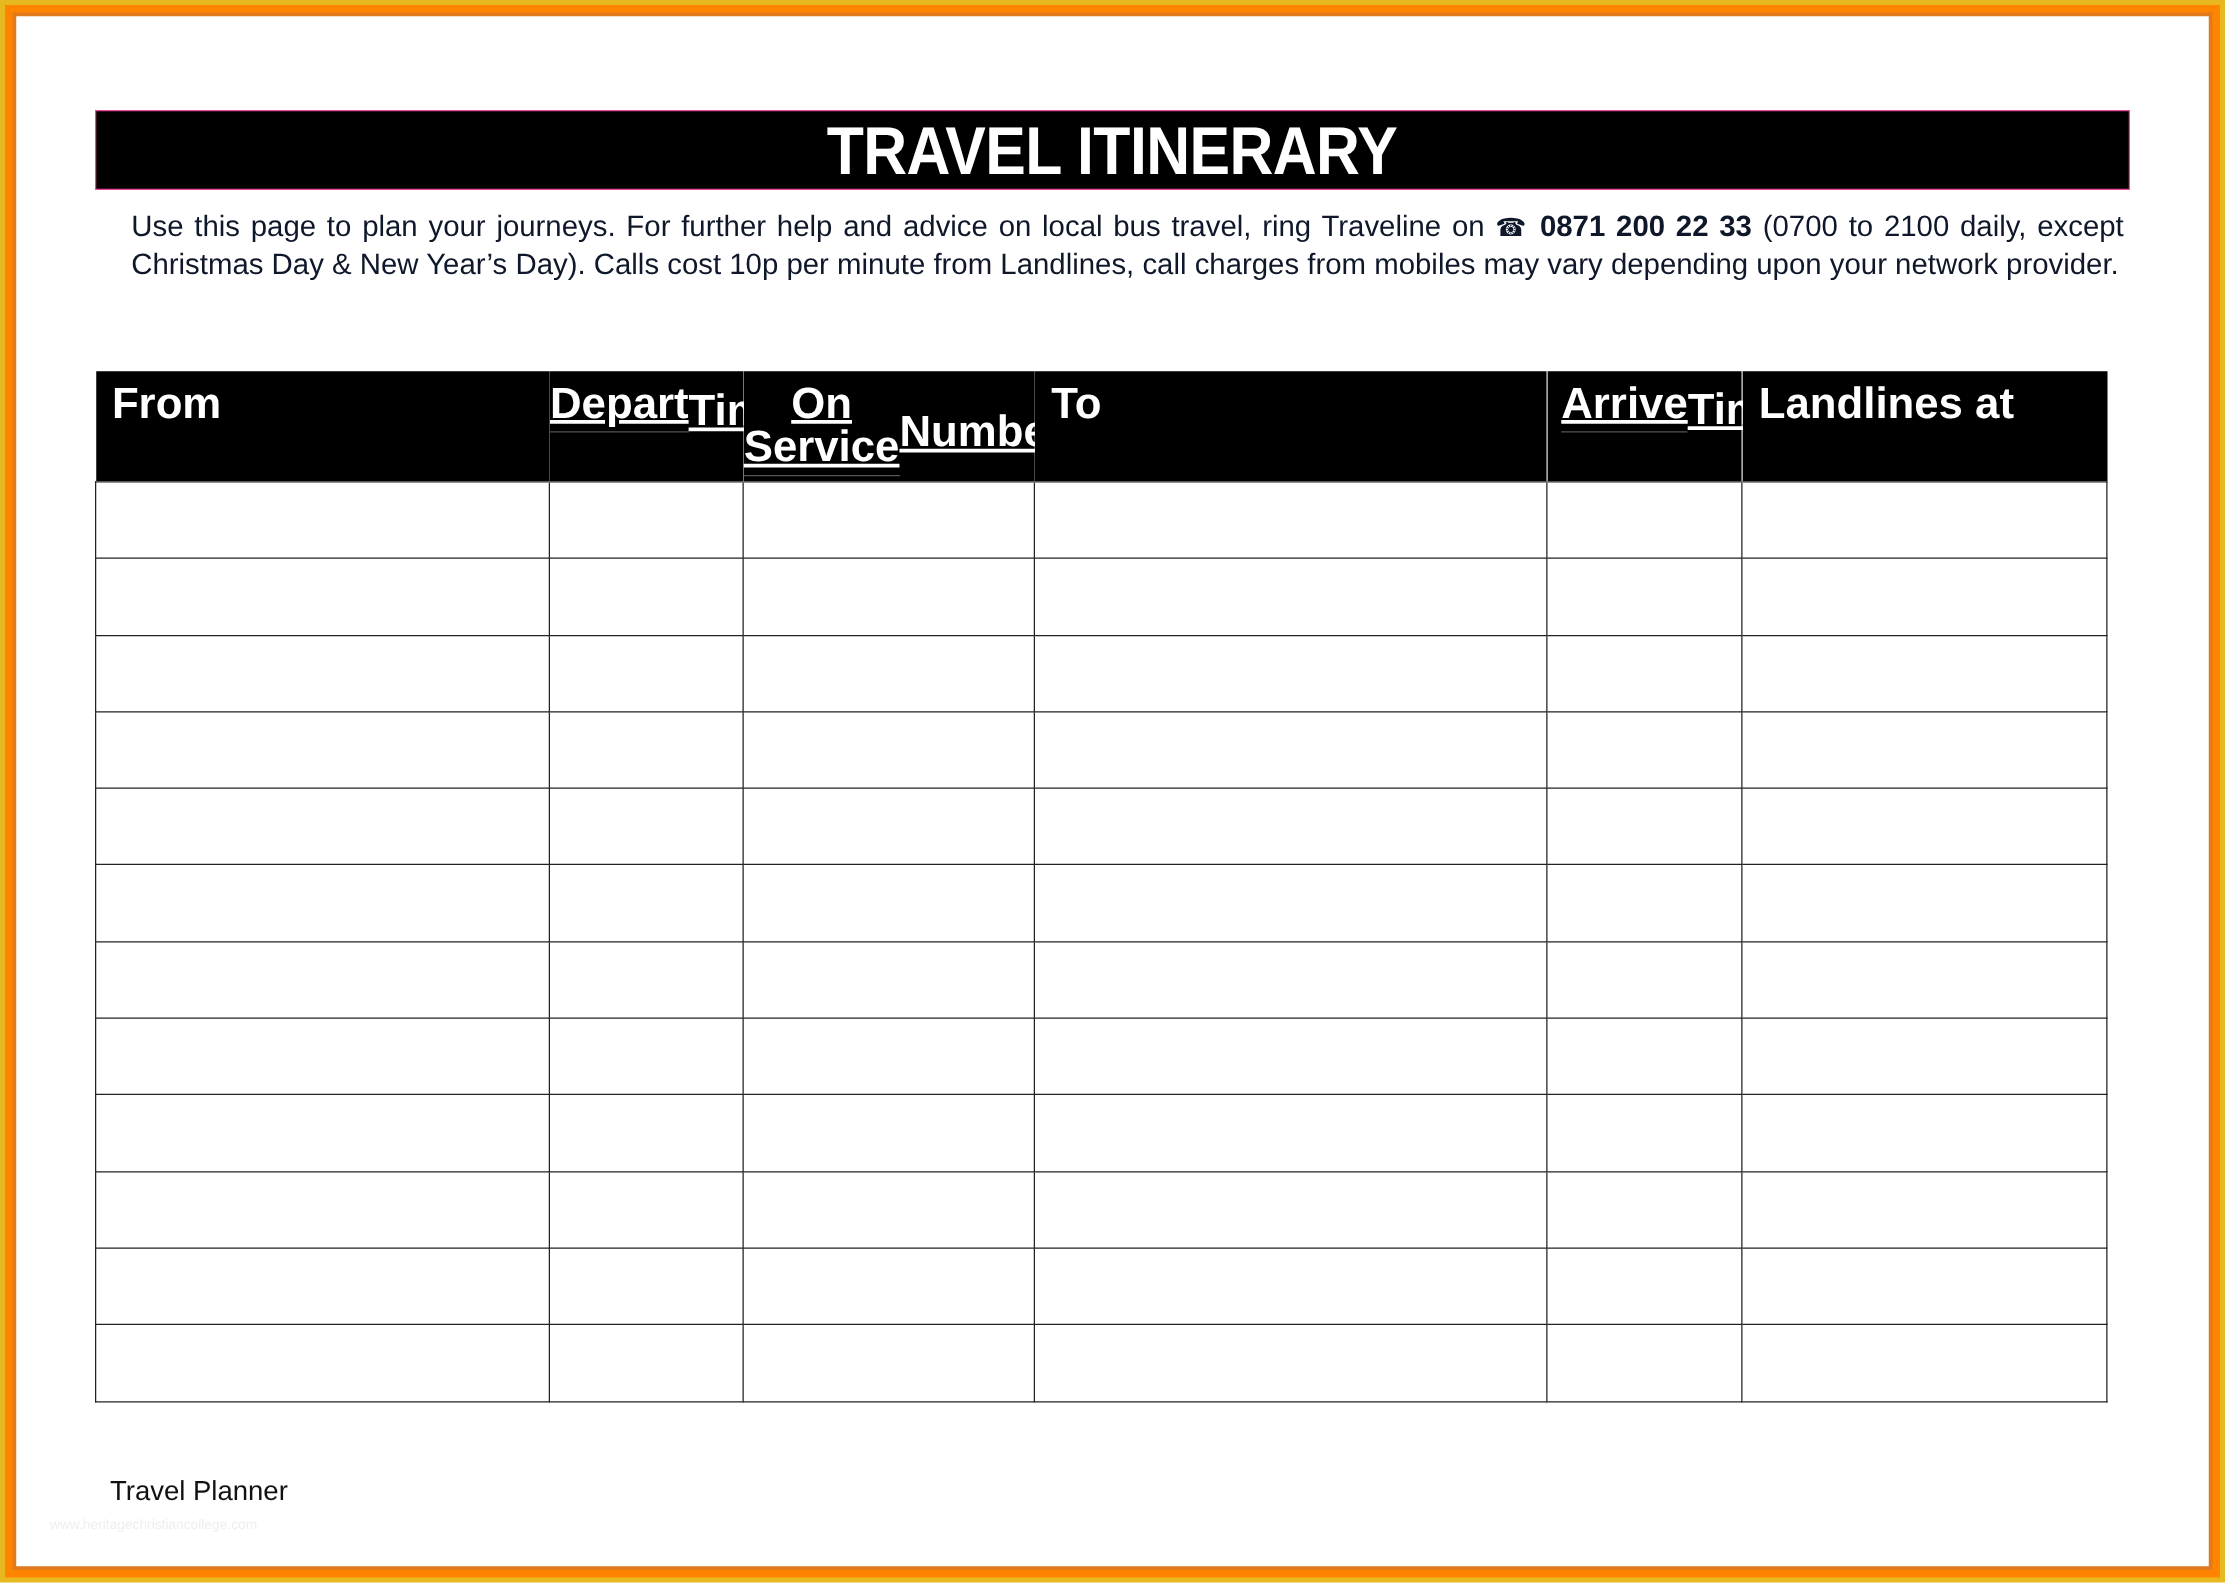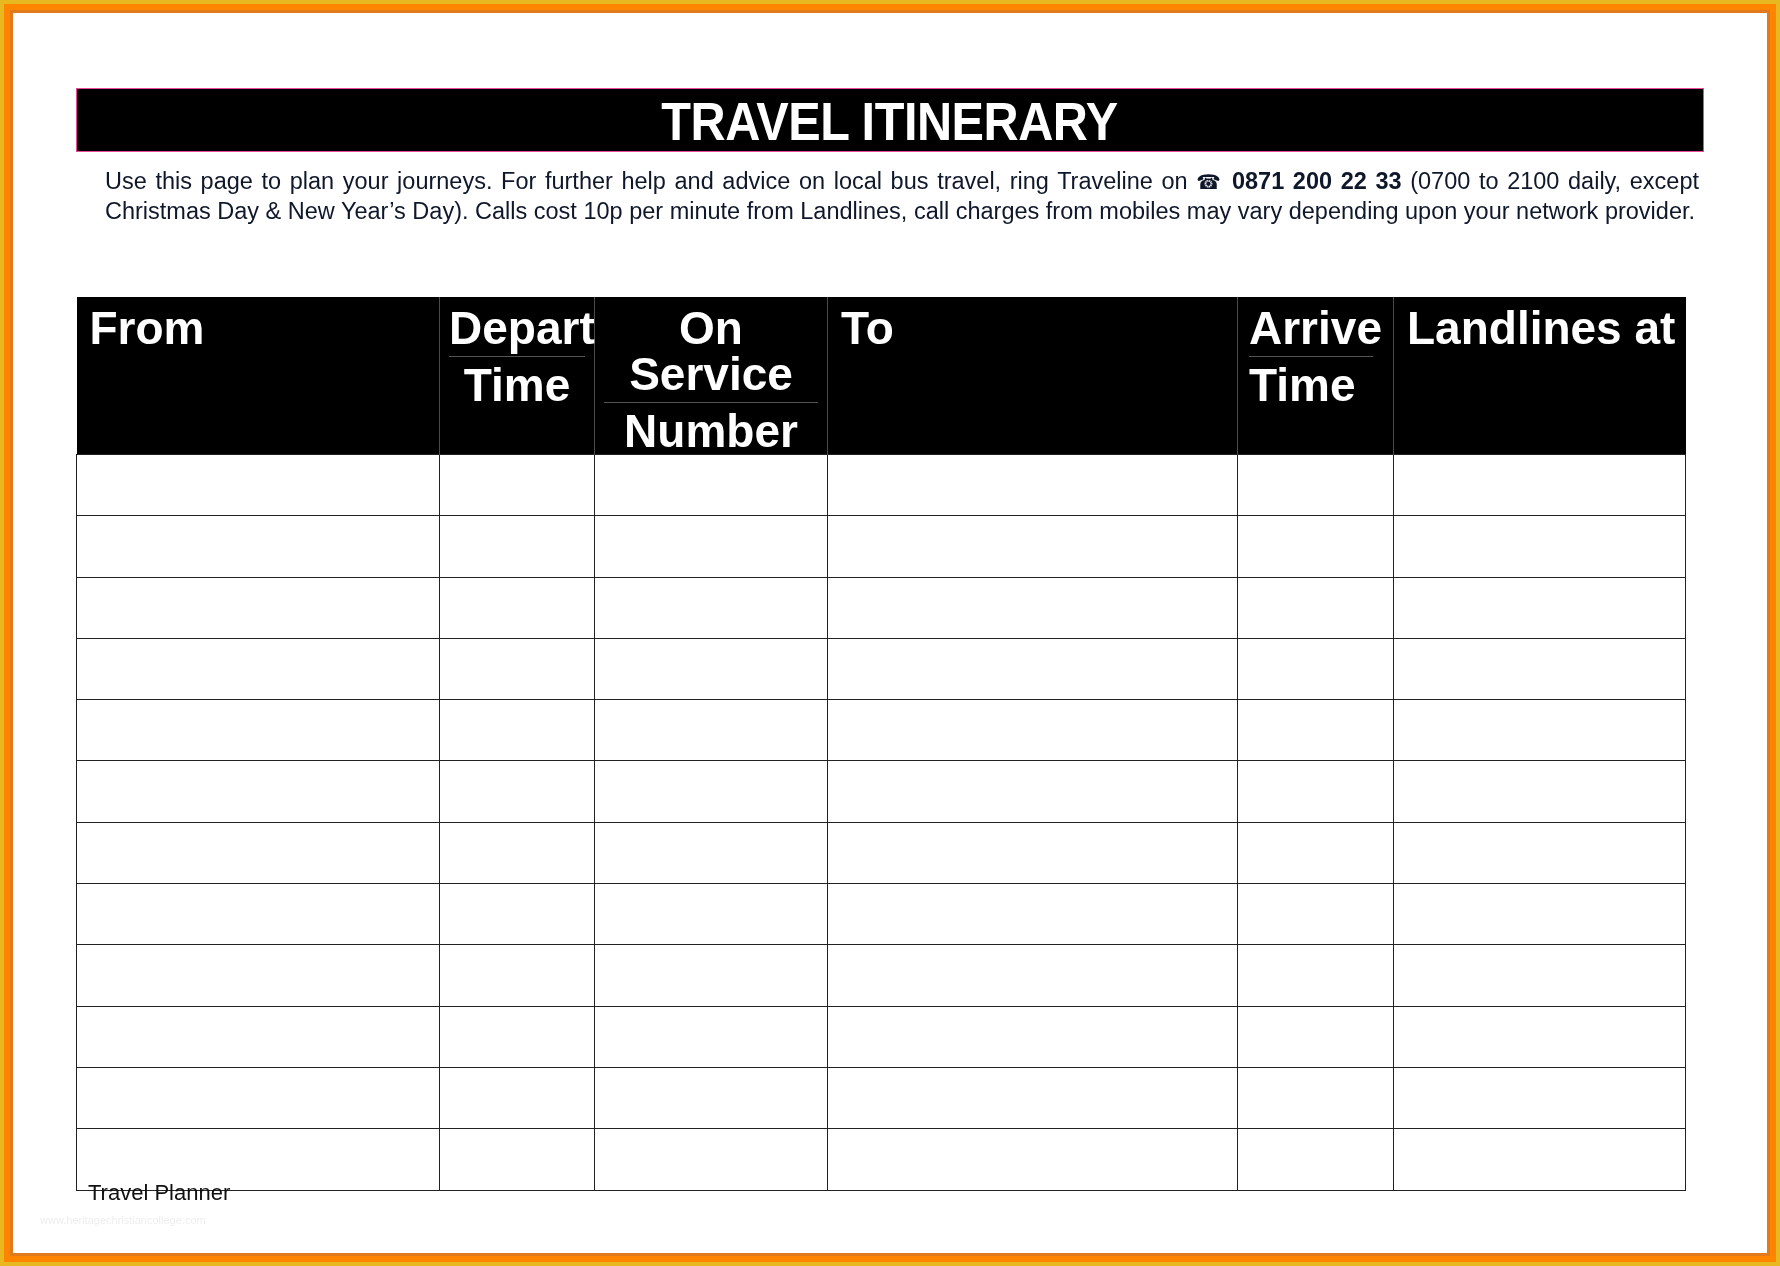--- a/index.html
+++ b/index.html
@@ -38,26 +38,26 @@
   }
   .intro p { margin: 0; }
   .intro .para1 { text-align: justify; }
   .intro b { font-weight: bold; }
   .itin-table {
     position: absolute; left: 76px; top: 297px; width: 1609px;
     border-collapse: collapse; table-layout: fixed;
   }
   .itin-table th {
     background: #000; color: #fff; height: 88px; padding: 0;
-    vertical-align: top; font-weight: bold; font-size: 46px; line-height: 1;
+    vertical-align: top; font-weight: bold; font-size: 35px; line-height: 1;
     border-left: 1px solid #4a4a4a; text-align: left; position: relative;
   }
   .itin-table th:first-child { border-left: none; }
   .hd-single { padding: 8px 0 0 13px; display: block; }
-  .hd-stack { display: flex; flex-direction: column; align-items: center; padding-top: 8px; }
+  .hd-stack { display: flex; flex-direction: row; align-items: center; padding-top: 8px; text-decoration: underline; }
   .hd-stack.left { align-items: flex-start; padding-left: 11px; }
   .hd-line1 { padding-bottom: 5px; border-bottom: 1px solid #555; width: calc(100% - 18px); text-align: center; }
   .hd-stack.left .hd-line1 { text-align: left; width: calc(100% - 20px); }
   .hd-line2 { padding-top: 5px; }
   .itin-table td {
     height: 61.3px; padding: 0; box-sizing: border-box;
     border: 1.5px solid #222;
   }
   .itin-table td input {
     width: 100%; height: 100%; border: none; background: transparent;

